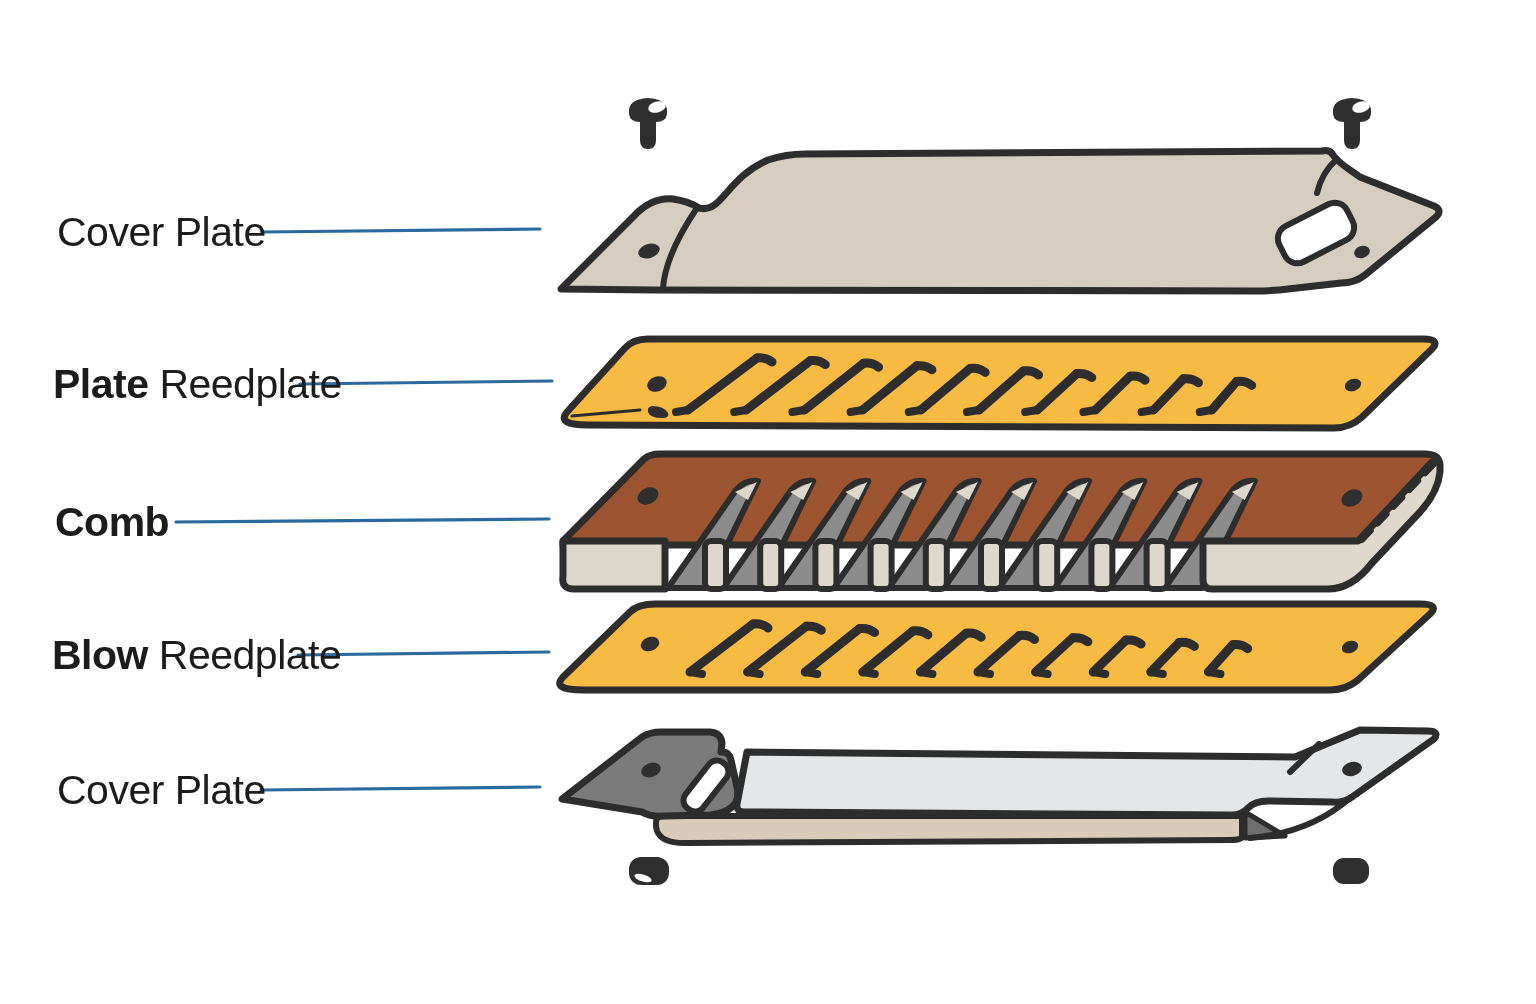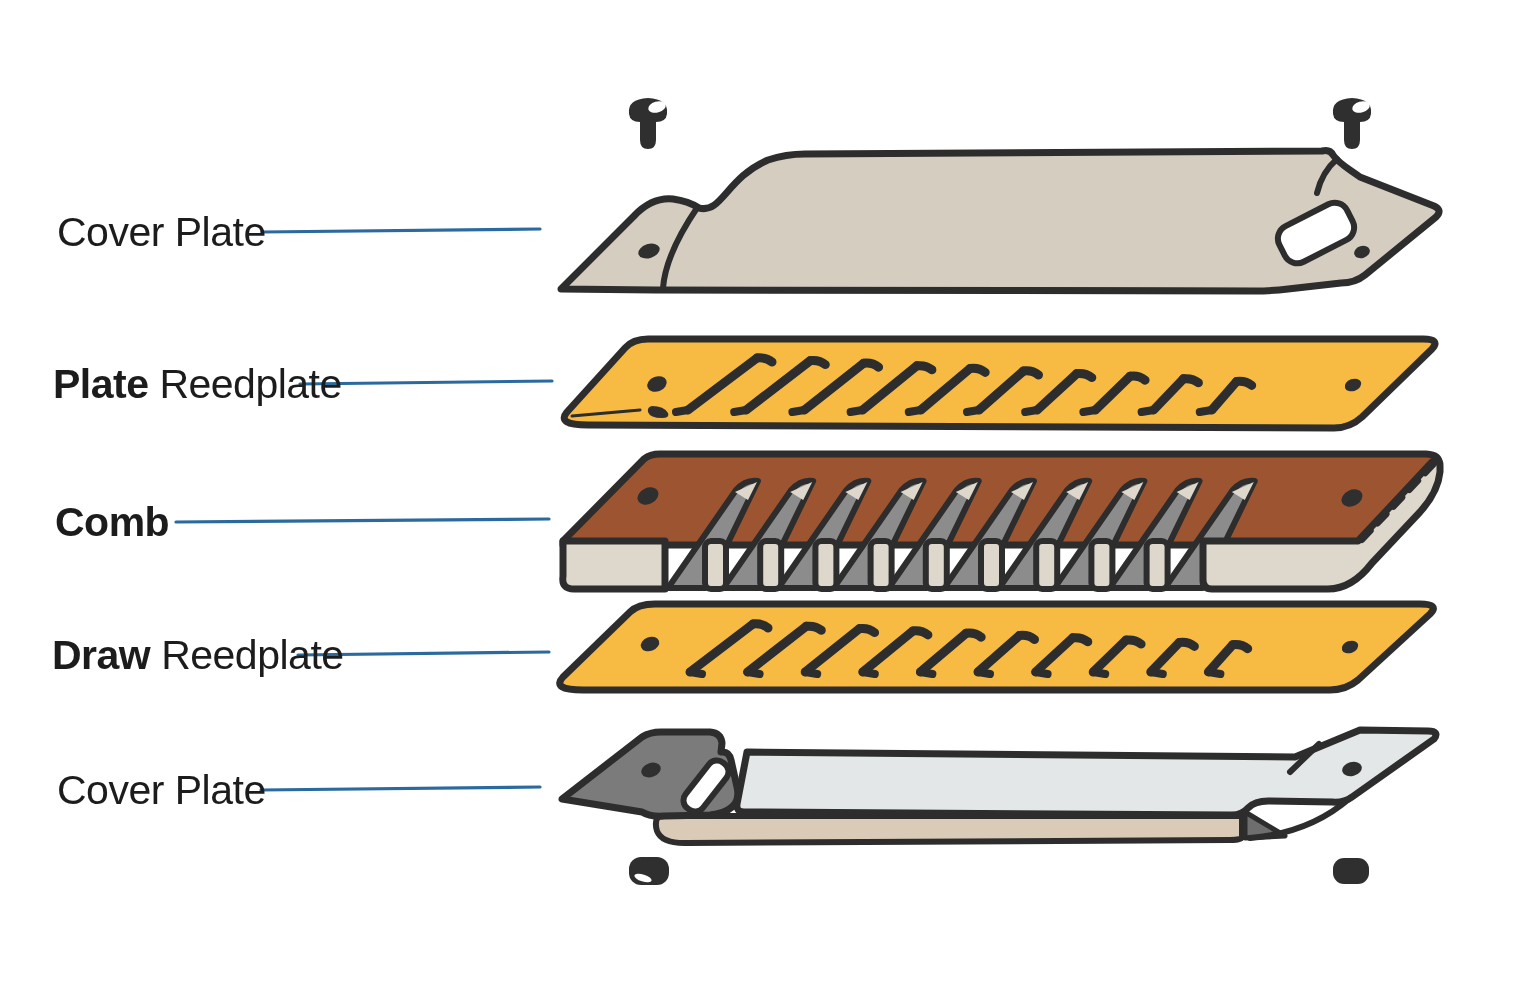--- a/index.html
+++ b/index.html
@@ -273,15 +273,15 @@
       <ellipse class="f-white" cx="643" cy="878" rx="9" ry="3.5" transform="rotate(18 643 878)"></ellipse>
     </g>
     <g>
       <rect class="f-dark" x="1333" y="858" width="36" height="26" rx="11"></rect>
     </g>
   </svg>
 
   <div class="label" style="left:57px;top:209px;"><span class="b"></span><span>Cover Plate</span></div>
   <div class="label" style="left:53px;top:361px;"><span class="b">Plate</span><span> Reedplate</span></div>
   <div class="label" style="left:55px;top:499px;font-weight:bold;"><span class="b"></span><span>Comb</span></div>
-  <div class="label" style="left:52px;top:632px;"><span class="b">Draw</span><span> Reedplate</span></div>
+  <div class="label" style="left:52px;top:632px;"><span class="b">Blow</span><span> Reedplate</span></div>
   <div class="label" style="left:57px;top:767px;"><span class="b"></span><span>Cover Plate</span></div>
 </div>
 
 </body></html>

